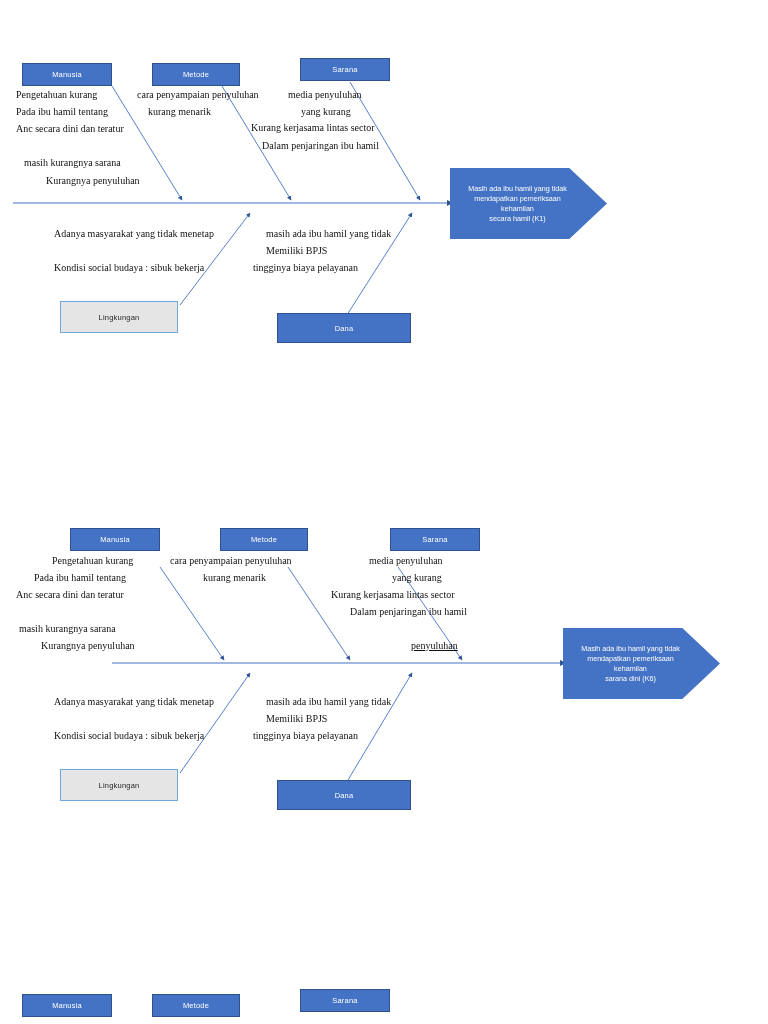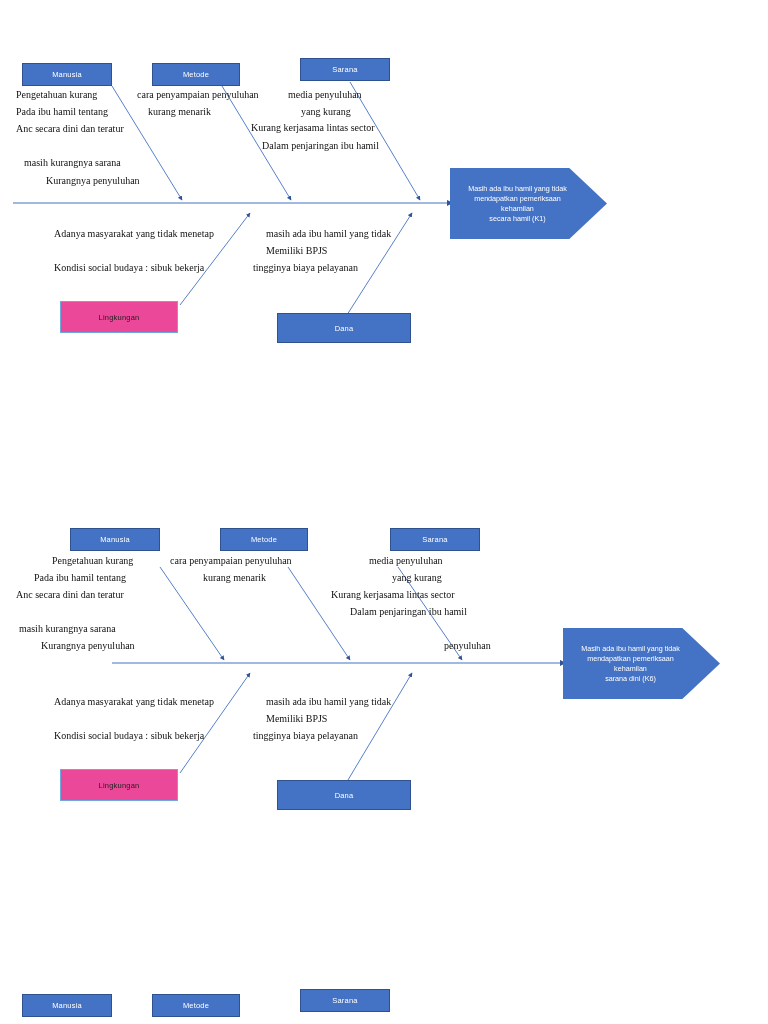--- a/index.html
+++ b/index.html
@@ -39,21 +39,21 @@
     border: 1px solid #2F528F;
     color: #ffffff;
     font-family: "Liberation Sans", "DejaVu Sans", sans-serif;
     font-size: 7.5px;
     display: flex;
     align-items: center;
     justify-content: center;
     letter-spacing: 0.2px;
   }
   .cat-box.light {
-    background: #ec4899;
+    background: #e5e5e5;
     border: 1px solid #6FA8DC;
     color: #1F1F1F;
   }
   .cause-text {
     position: absolute;
     font-family: "Liberation Serif", "DejaVu Serif", serif;
     font-size: 10px;
     color: #111111;
     white-space: nowrap;
     line-height: 12px;
@@ -188,21 +188,21 @@
     <div class="cause-text" style="left:19px;top:108px;">masih kurangnya sarana</div>
     <div class="cause-text" style="left:41px;top:125px;">Kurangnya penyuluhan</div>
 
     <div class="cause-text" style="left:170px;top:40px;">cara penyampaian penyuluhan</div>
     <div class="cause-text" style="left:203px;top:57px;">kurang menarik</div>
 
     <div class="cause-text" style="left:369px;top:40px;">media penyuluhan</div>
     <div class="cause-text" style="left:392px;top:57px;">yang kurang</div>
     <div class="cause-text" style="left:331px;top:74px;">Kurang kerjasama lintas sector</div>
     <div class="cause-text" style="left:350px;top:91px;">Dalam penjaringan ibu hamil</div>
-    <div class="cause-text" style="left:444px;top:125px;">penyuluhan</div>
+    <div class="cause-text" style="left:411px;top:125px;text-decoration:underline;">penyuluhan</div>
 
     <div class="cause-text" style="left:54px;top:181px;">Adanya masyarakat yang tidak menetap</div>
     <div class="cause-text" style="left:54px;top:215px;">Kondisi social budaya : sibuk  bekerja</div>
 
     <div class="cause-text" style="left:266px;top:181px;">masih ada ibu hamil yang tidak</div>
     <div class="cause-text" style="left:266px;top:198px;">Memiliki BPJS</div>
     <div class="cause-text" style="left:253px;top:215px;">tingginya biaya pelayanan</div>
 
     <div class="effect-box" style="left:563px;top:113px;width:157px;height:71px;">
       <div>

